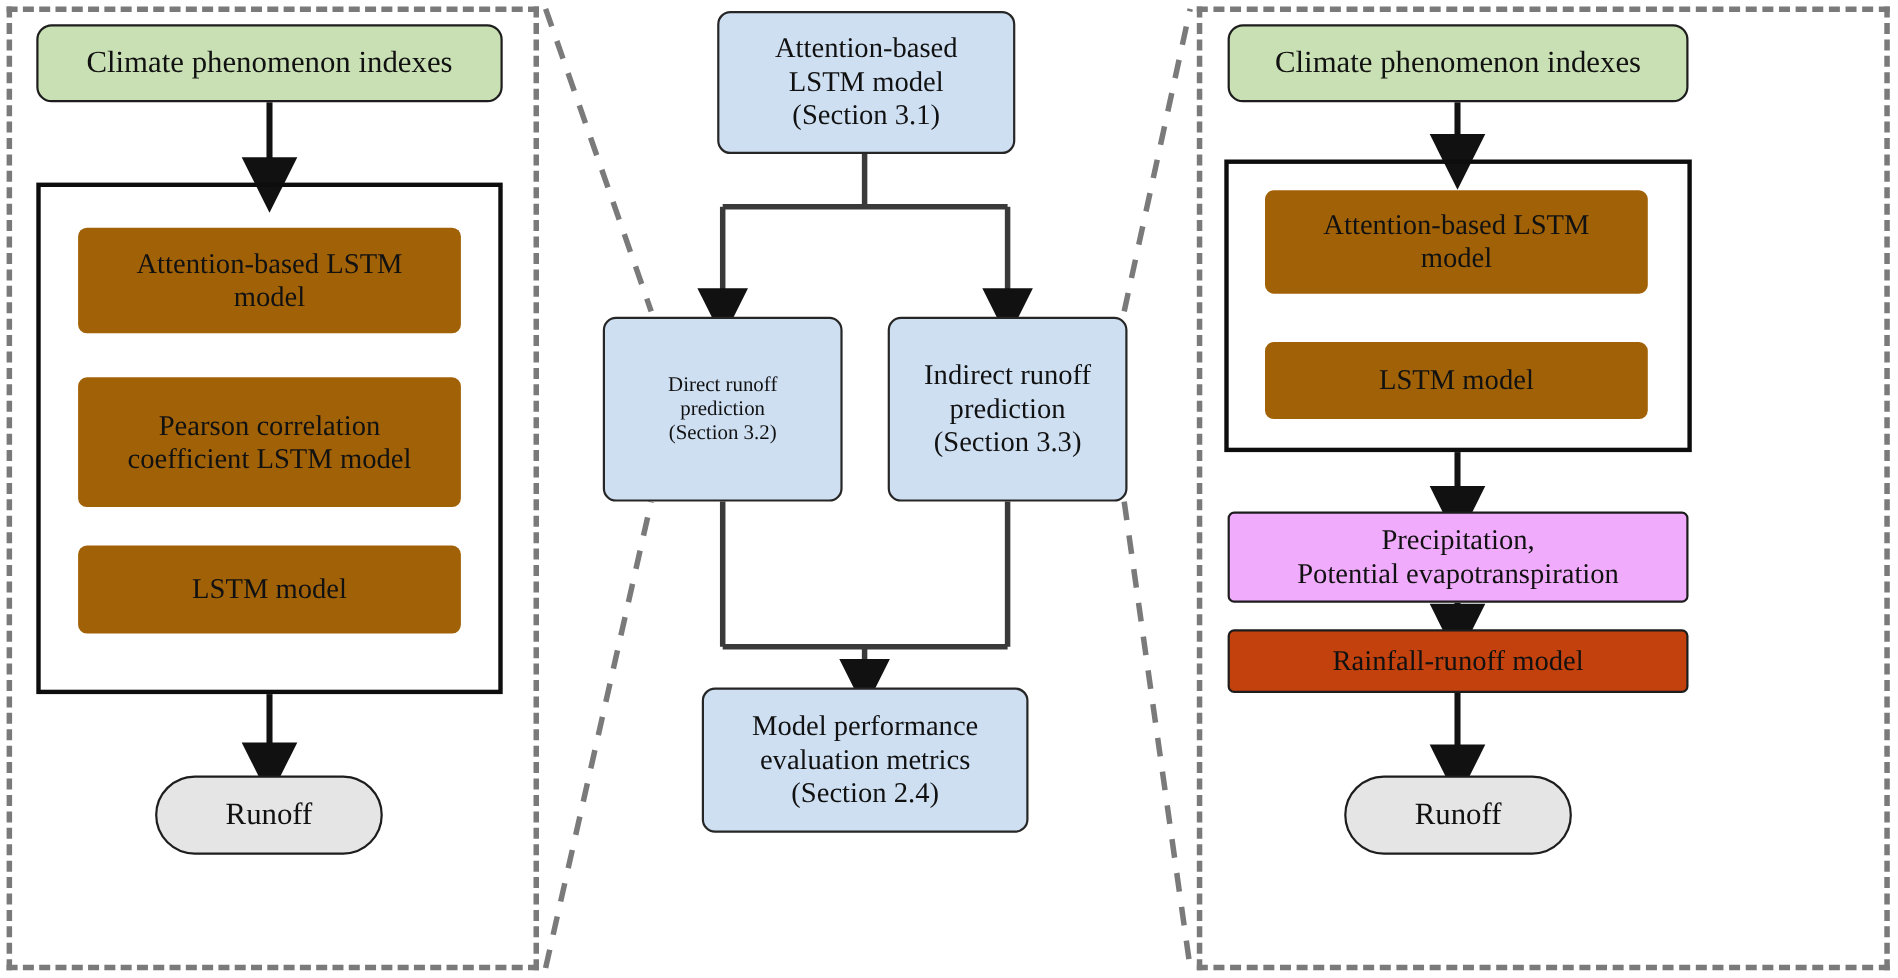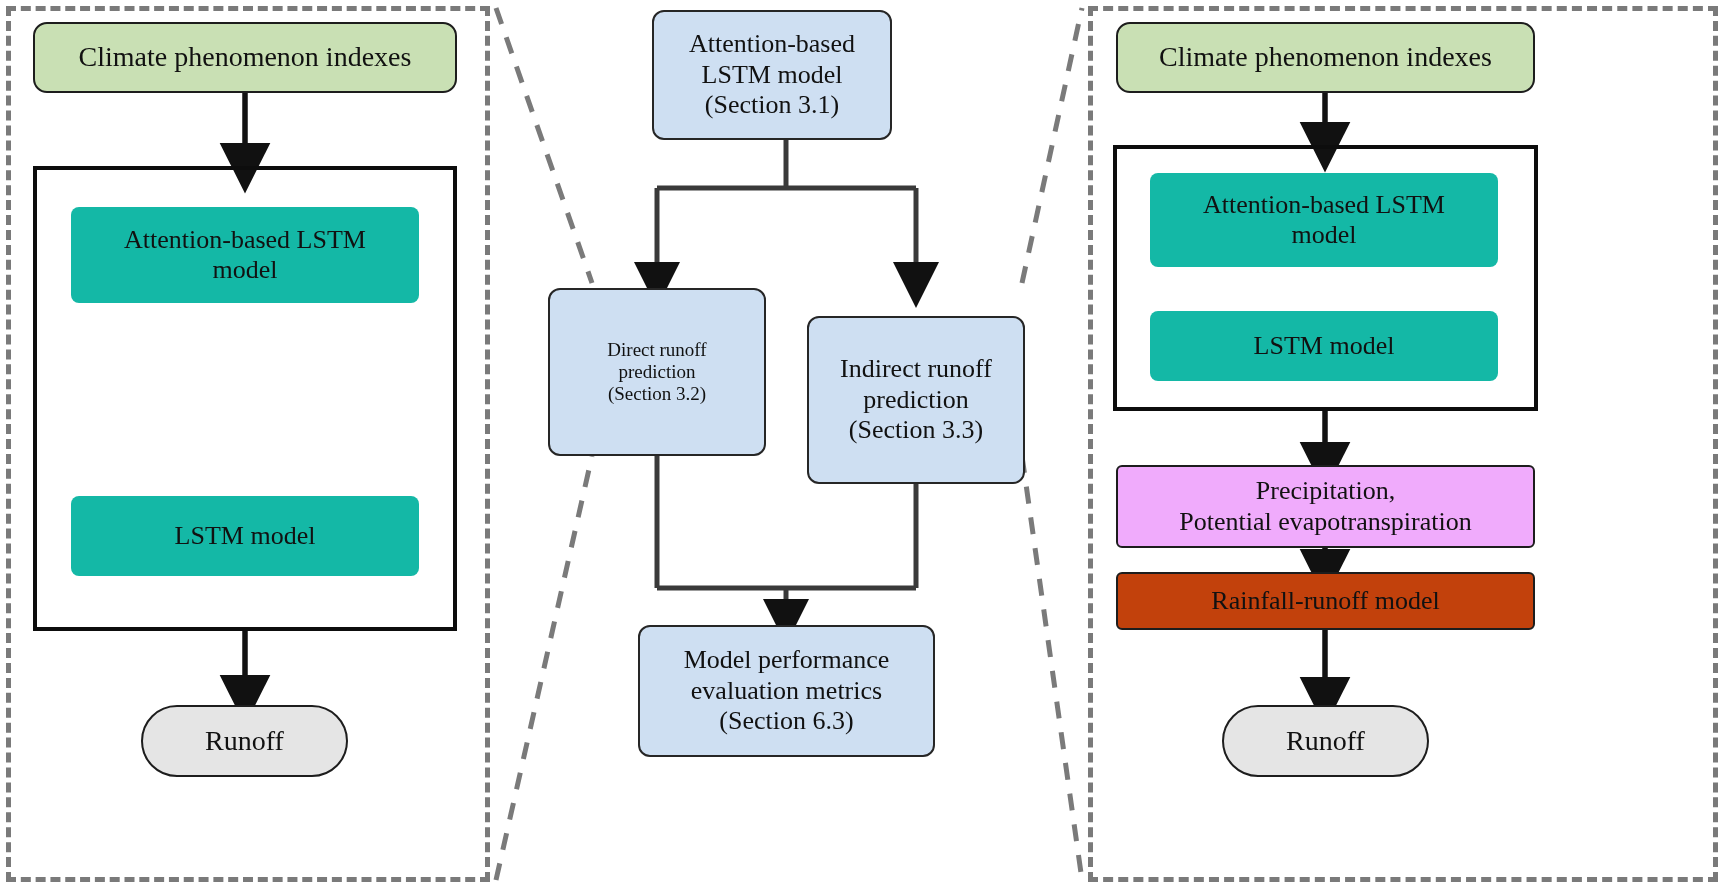--- a/index.html
+++ b/index.html
@@ -48,21 +48,21 @@
     background: #e5e5e5;
     border: 2.2px solid #1d1d1d;
     border-radius: 999px;
   }
   .blue-box {
     background: #cedff2;
     border: 2.6px solid #262626;
     border-radius: 12px;
   }
   .salmon-box {
-    background: #14b8a6;
+    background: #a16207;
     border: none;
     border-radius: 8px;
   }
   .yellow-box {
     background: #f0abfc;
     border: 2.2px solid #1d1d1d;
     border-radius: 6px;
   }
   .gray-box {
     background: #c2410c;
@@ -131,40 +131,42 @@
     <path d="M 1022 456 L 1082 880" fill="none" stroke="#7a7a7a" stroke-width="5" stroke-dasharray="17 14" stroke-linecap="butt"></path>
   </svg>
 
   <div class="node green-pill" style="left:33px; top:22px; width:424px; height:71px; font-size:28px;">Climate phenomenon indexes</div>
 
   <div class="plain-frame" style="left:33px; top:166px; width:424px; height:465px;"></div>
 
   <div class="node salmon-box" style="left:71px; top:207px; width:348px; height:96px; font-size:26px;">Attention-based LSTM
 model</div>
 
+  <div class="node salmon-box" style="left:71px; top:343px; width:348px; height:118px; font-size:26px;">Pearson correlation
+coefficient LSTM model</div>
 
   <div class="node salmon-box" style="left:71px; top:496px; width:348px; height:80px; font-size:26px;">LSTM model</div>
 
   <div class="node green-round" style="left:141px; top:705px; width:207px; height:72px; font-size:28px;">Runoff</div>
 
-  <div class="node blue-box" style="left:652px; top:10px; width:240px; height:130px; font-size:26px;">Attention-based
+  <div class="node blue-box" style="left:652px; top:10px; width:271px; height:130px; font-size:26px;">Attention-based
 LSTM model
 (Section 3.1)</div>
 
   <div class="node blue-box" style="left:548px; top:288px; width:218px; height:168px; font-size:19px;">Direct runoff
 prediction
 (Section 3.2)</div>
 
-  <div class="node blue-box" style="left:807px; top:288px; width:218px; height:168px; font-size:26px;margin-top:28px;">Indirect runoff
+  <div class="node blue-box" style="left:807px; top:288px; width:218px; height:168px; font-size:26px;">Indirect runoff
 prediction
 (Section 3.3)</div>
 
   <div class="node blue-box" style="left:638px; top:625px; width:297px; height:132px; font-size:26px;">Model performance
 evaluation metrics
-(Section 6.3)</div>
+(Section 2.4)</div>
 
   <div class="node green-pill" style="left:1116px; top:22px; width:419px; height:71px; font-size:28px;">Climate phenomenon indexes</div>
 
   <div class="plain-frame" style="left:1113px; top:145px; width:425px; height:266px;"></div>
 
   <div class="node salmon-box" style="left:1150px; top:173px; width:348px; height:94px; font-size:26px;">Attention-based LSTM
 model</div>
 
   <div class="node salmon-box" style="left:1150px; top:311px; width:348px; height:70px; font-size:26px;">LSTM model</div>
 

